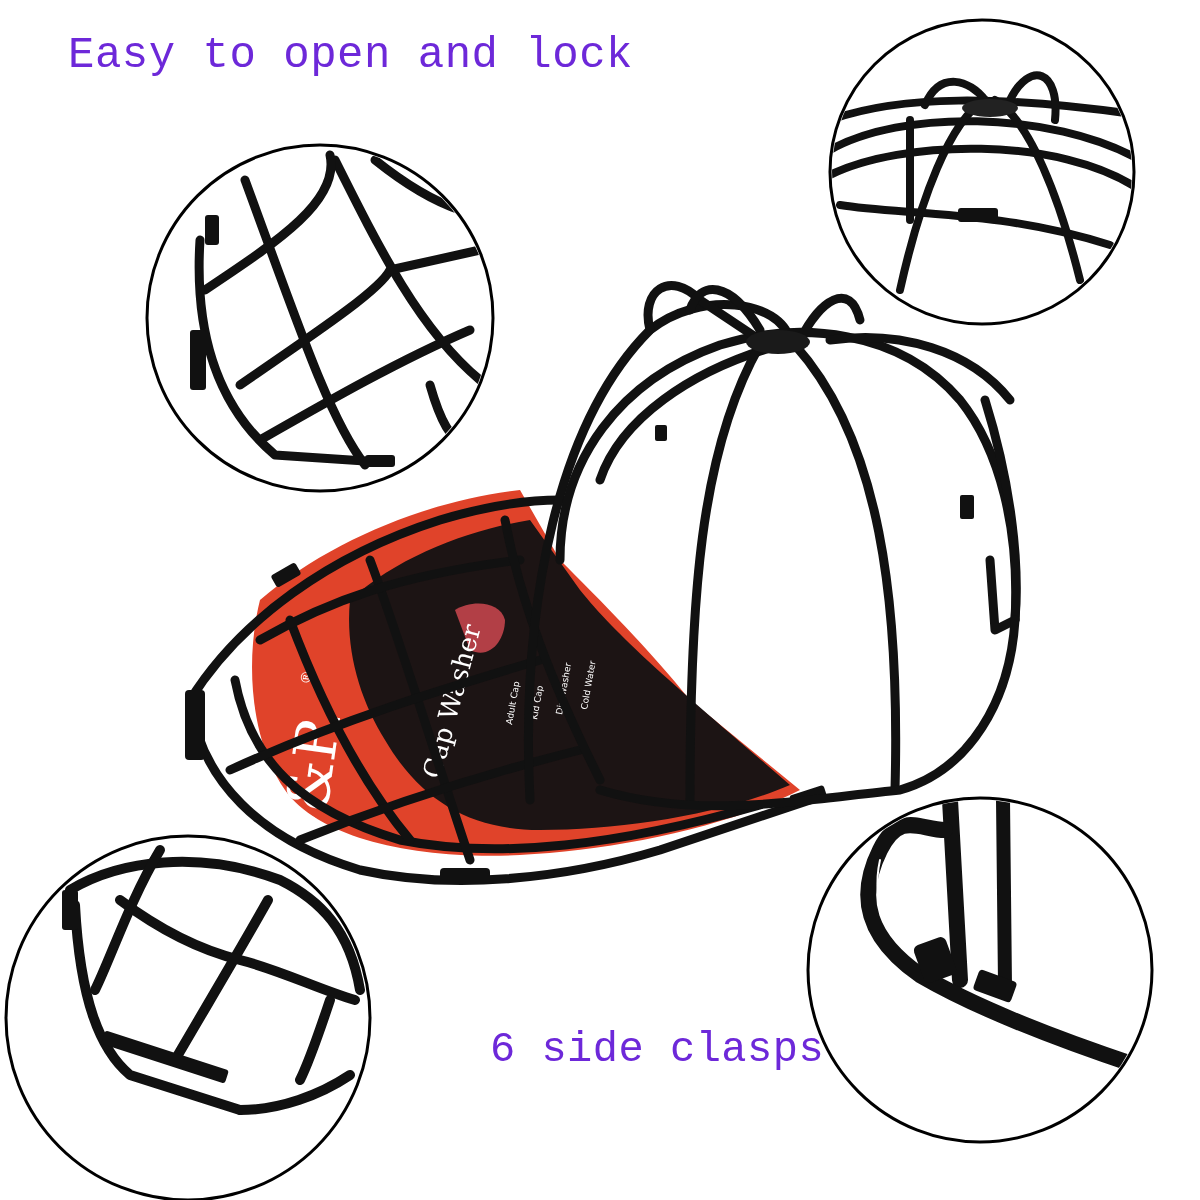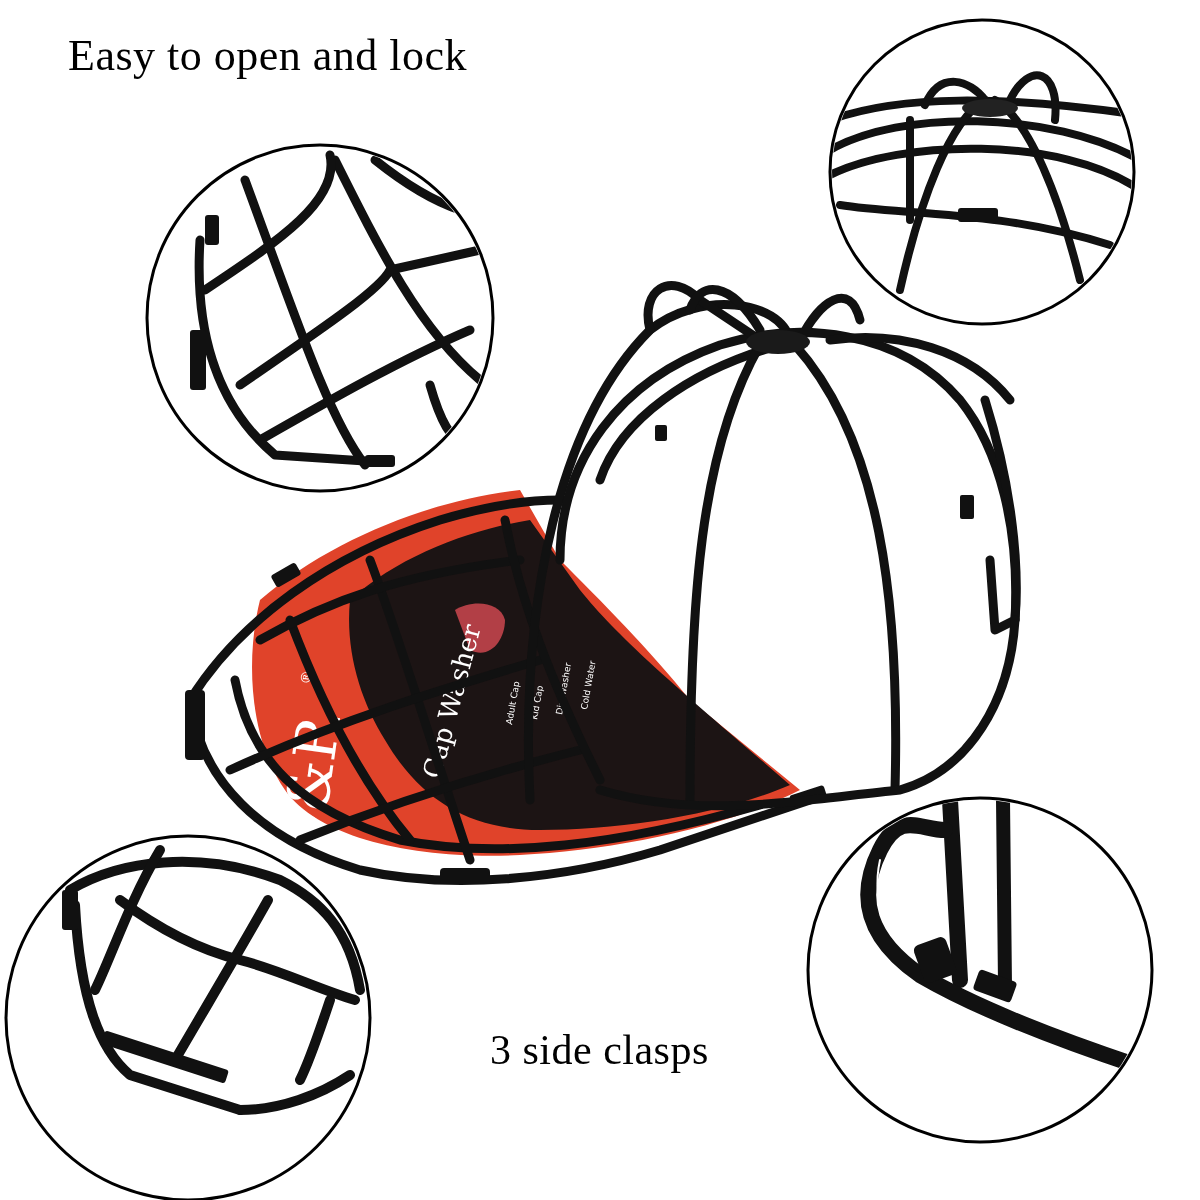--- a/index.html
+++ b/index.html
@@ -1,29 +1,29 @@
 <!DOCTYPE html>
 <html><head>
 <meta charset="utf-8">
 <style>
   html, body { margin: 0; padding: 0; background: #ffffff; }
   body { width: 1200px; height: 1200px; position: relative; overflow: hidden; font-family: "DejaVu Sans", sans-serif; }
-  .caption { position: absolute; color: #000000; font-family: Liberation Serif, serif; letter-spacing: 0.5px; white-space: nowrap; }
+  .caption { position: absolute; color: #6d28d9; font-family: Liberation Mono, monospace; letter-spacing: 0.5px; white-space: nowrap; }
   #cap-top { left: 68px; top: 30px; font-size: 44px; }
   #cap-bottom { left: 490px; top: 1026px; font-size: 42px; }
   svg.stage { position: absolute; left: 0; top: 0; }
   .wire { fill: none; stroke: #111; stroke-linecap: round; stroke-linejoin: round; }
   .ring { fill: none; stroke: #000; stroke-width: 3; }
   .brand-text { font-family: "DejaVu Serif", serif; fill: #fff; }
 </style>
 </head>
 <body>
 
 <div class="caption" id="cap-top">Easy to open and lock</div>
-<div class="caption" id="cap-bottom">3 side clasps</div>
+<div class="caption" id="cap-bottom">6 side clasps</div>
 
 <svg class="stage" width="1200" height="1200" viewBox="0 0 1200 1200">
 
   <g>
     <circle class="ring" cx="320" cy="318" r="173"></circle>
     <clipPath id="c1">
         <circle cx="320" cy="318" r="171"></circle>
       </clipPath>
     <g clip-path="url(#c1)" class="wire" stroke-width="9">
       <path d="M245 180 C 300 330, 330 420, 365 465"></path>

